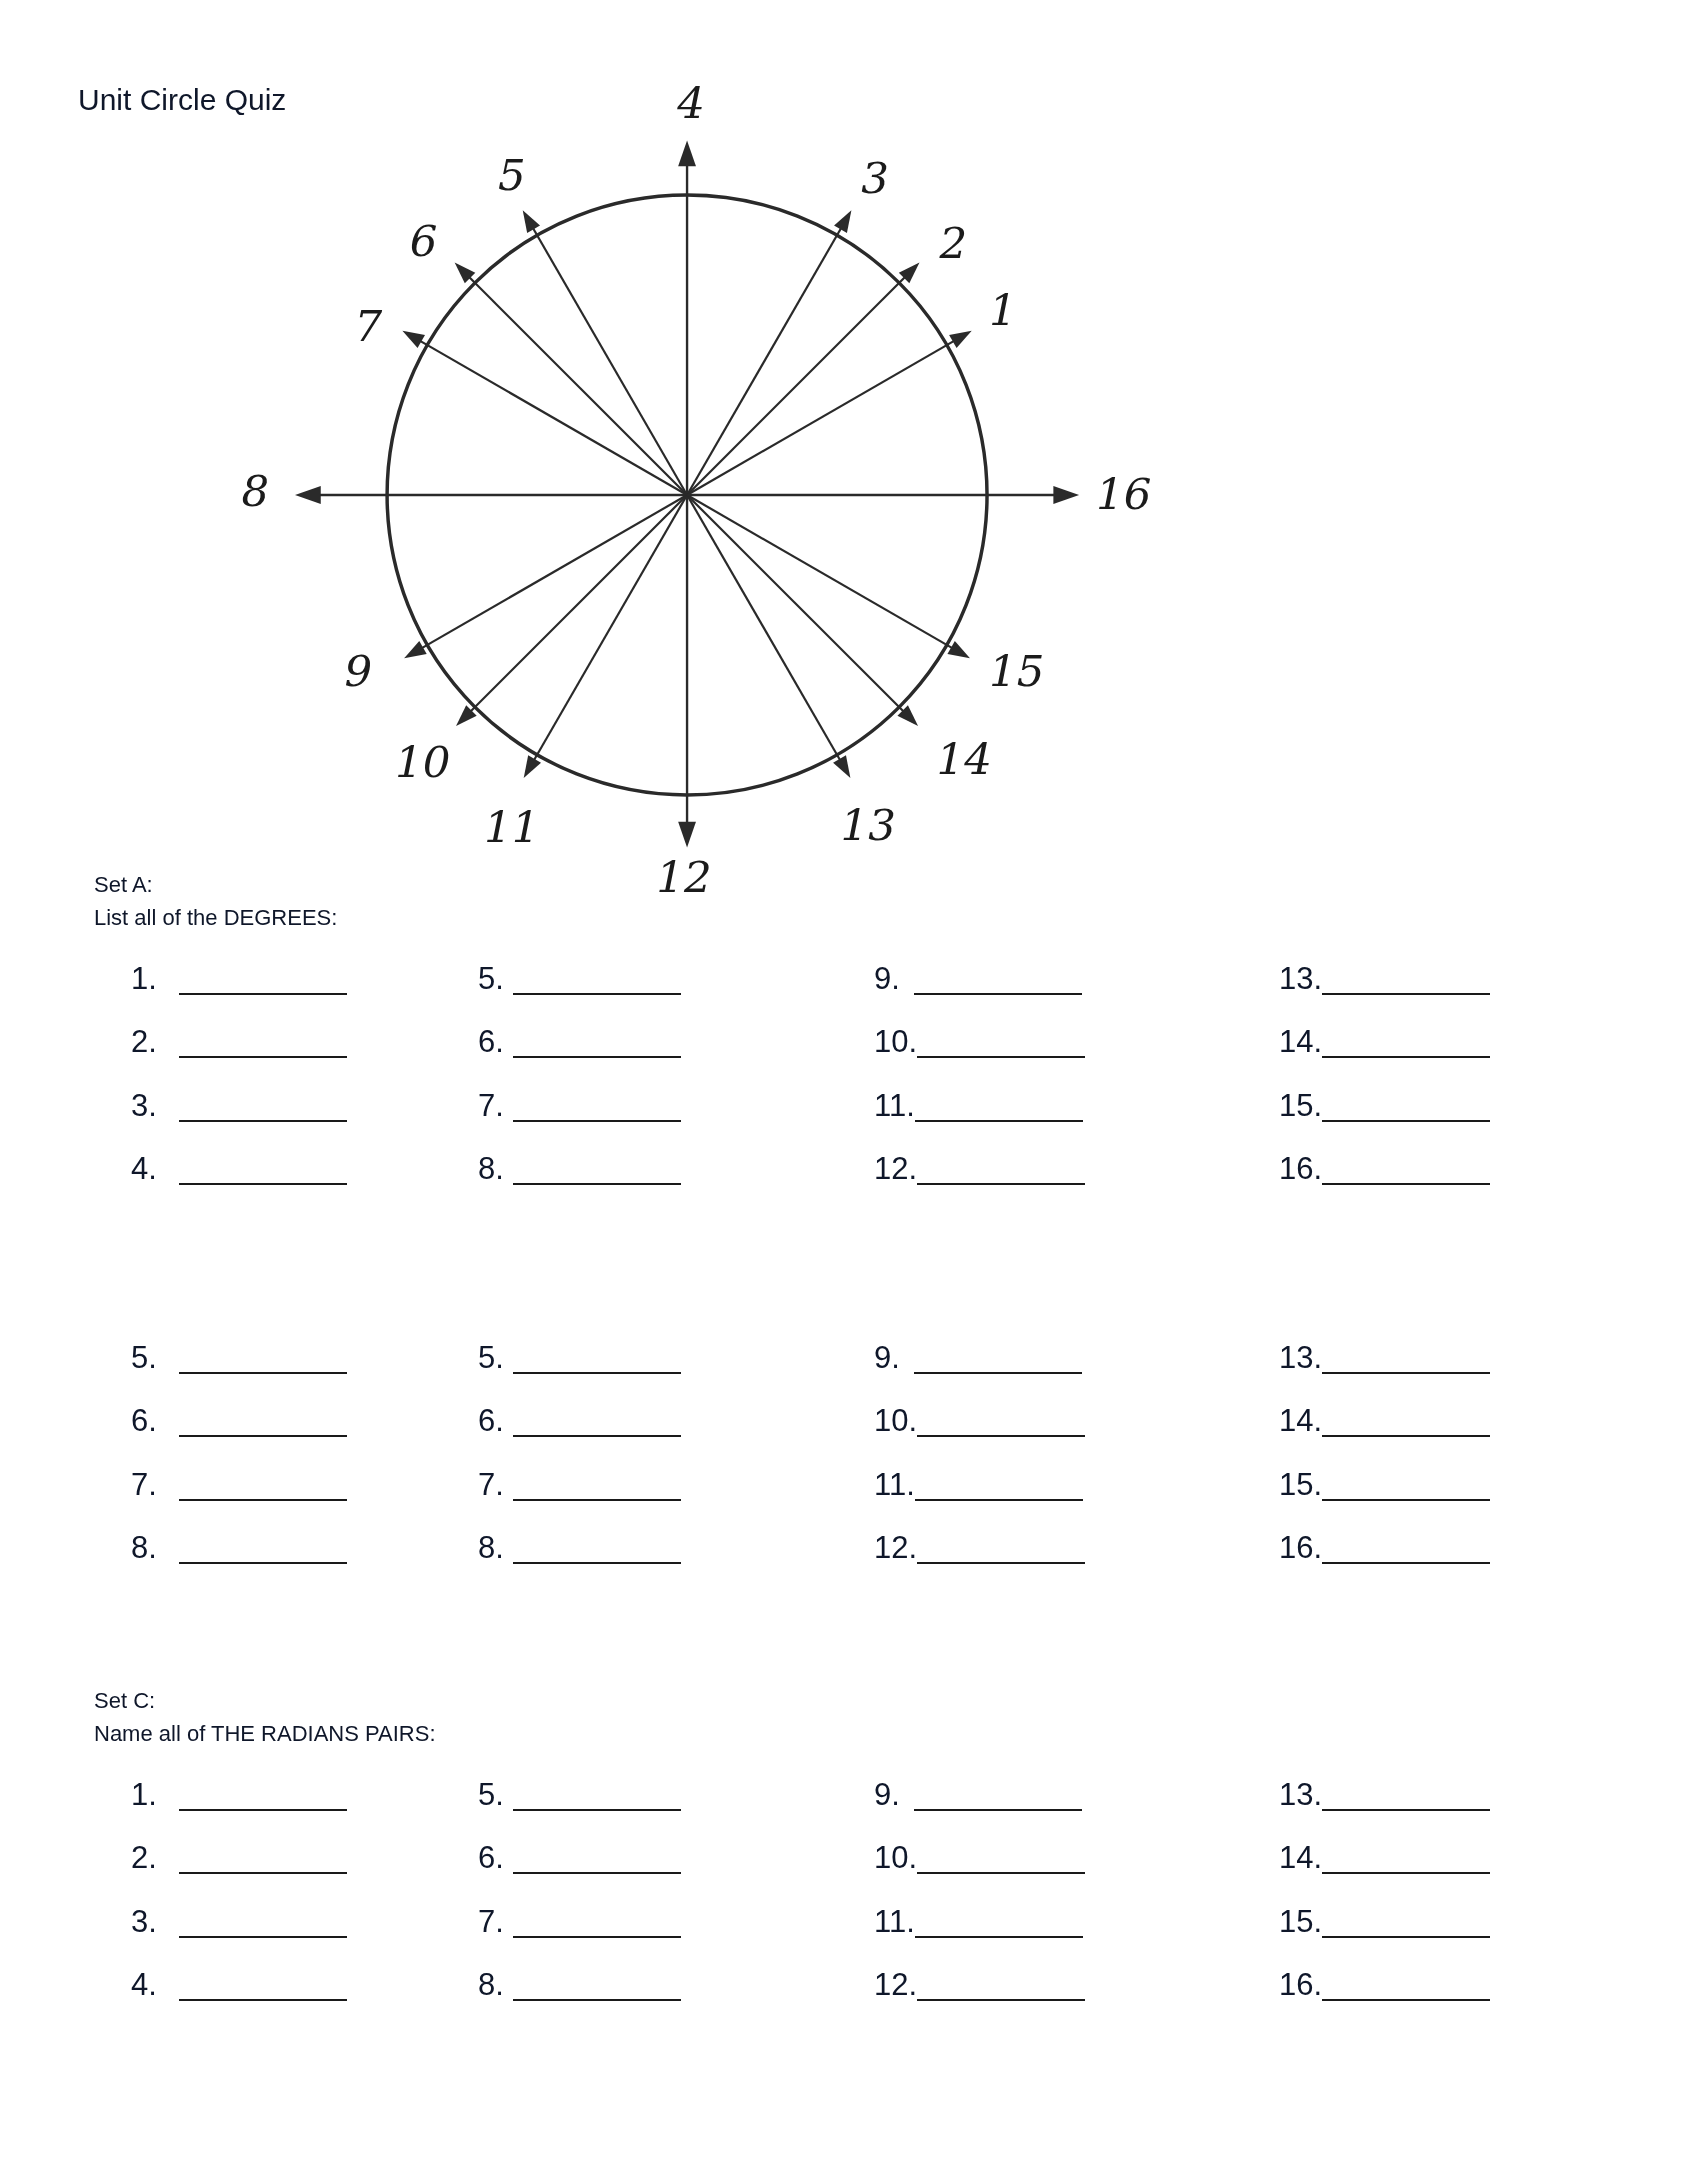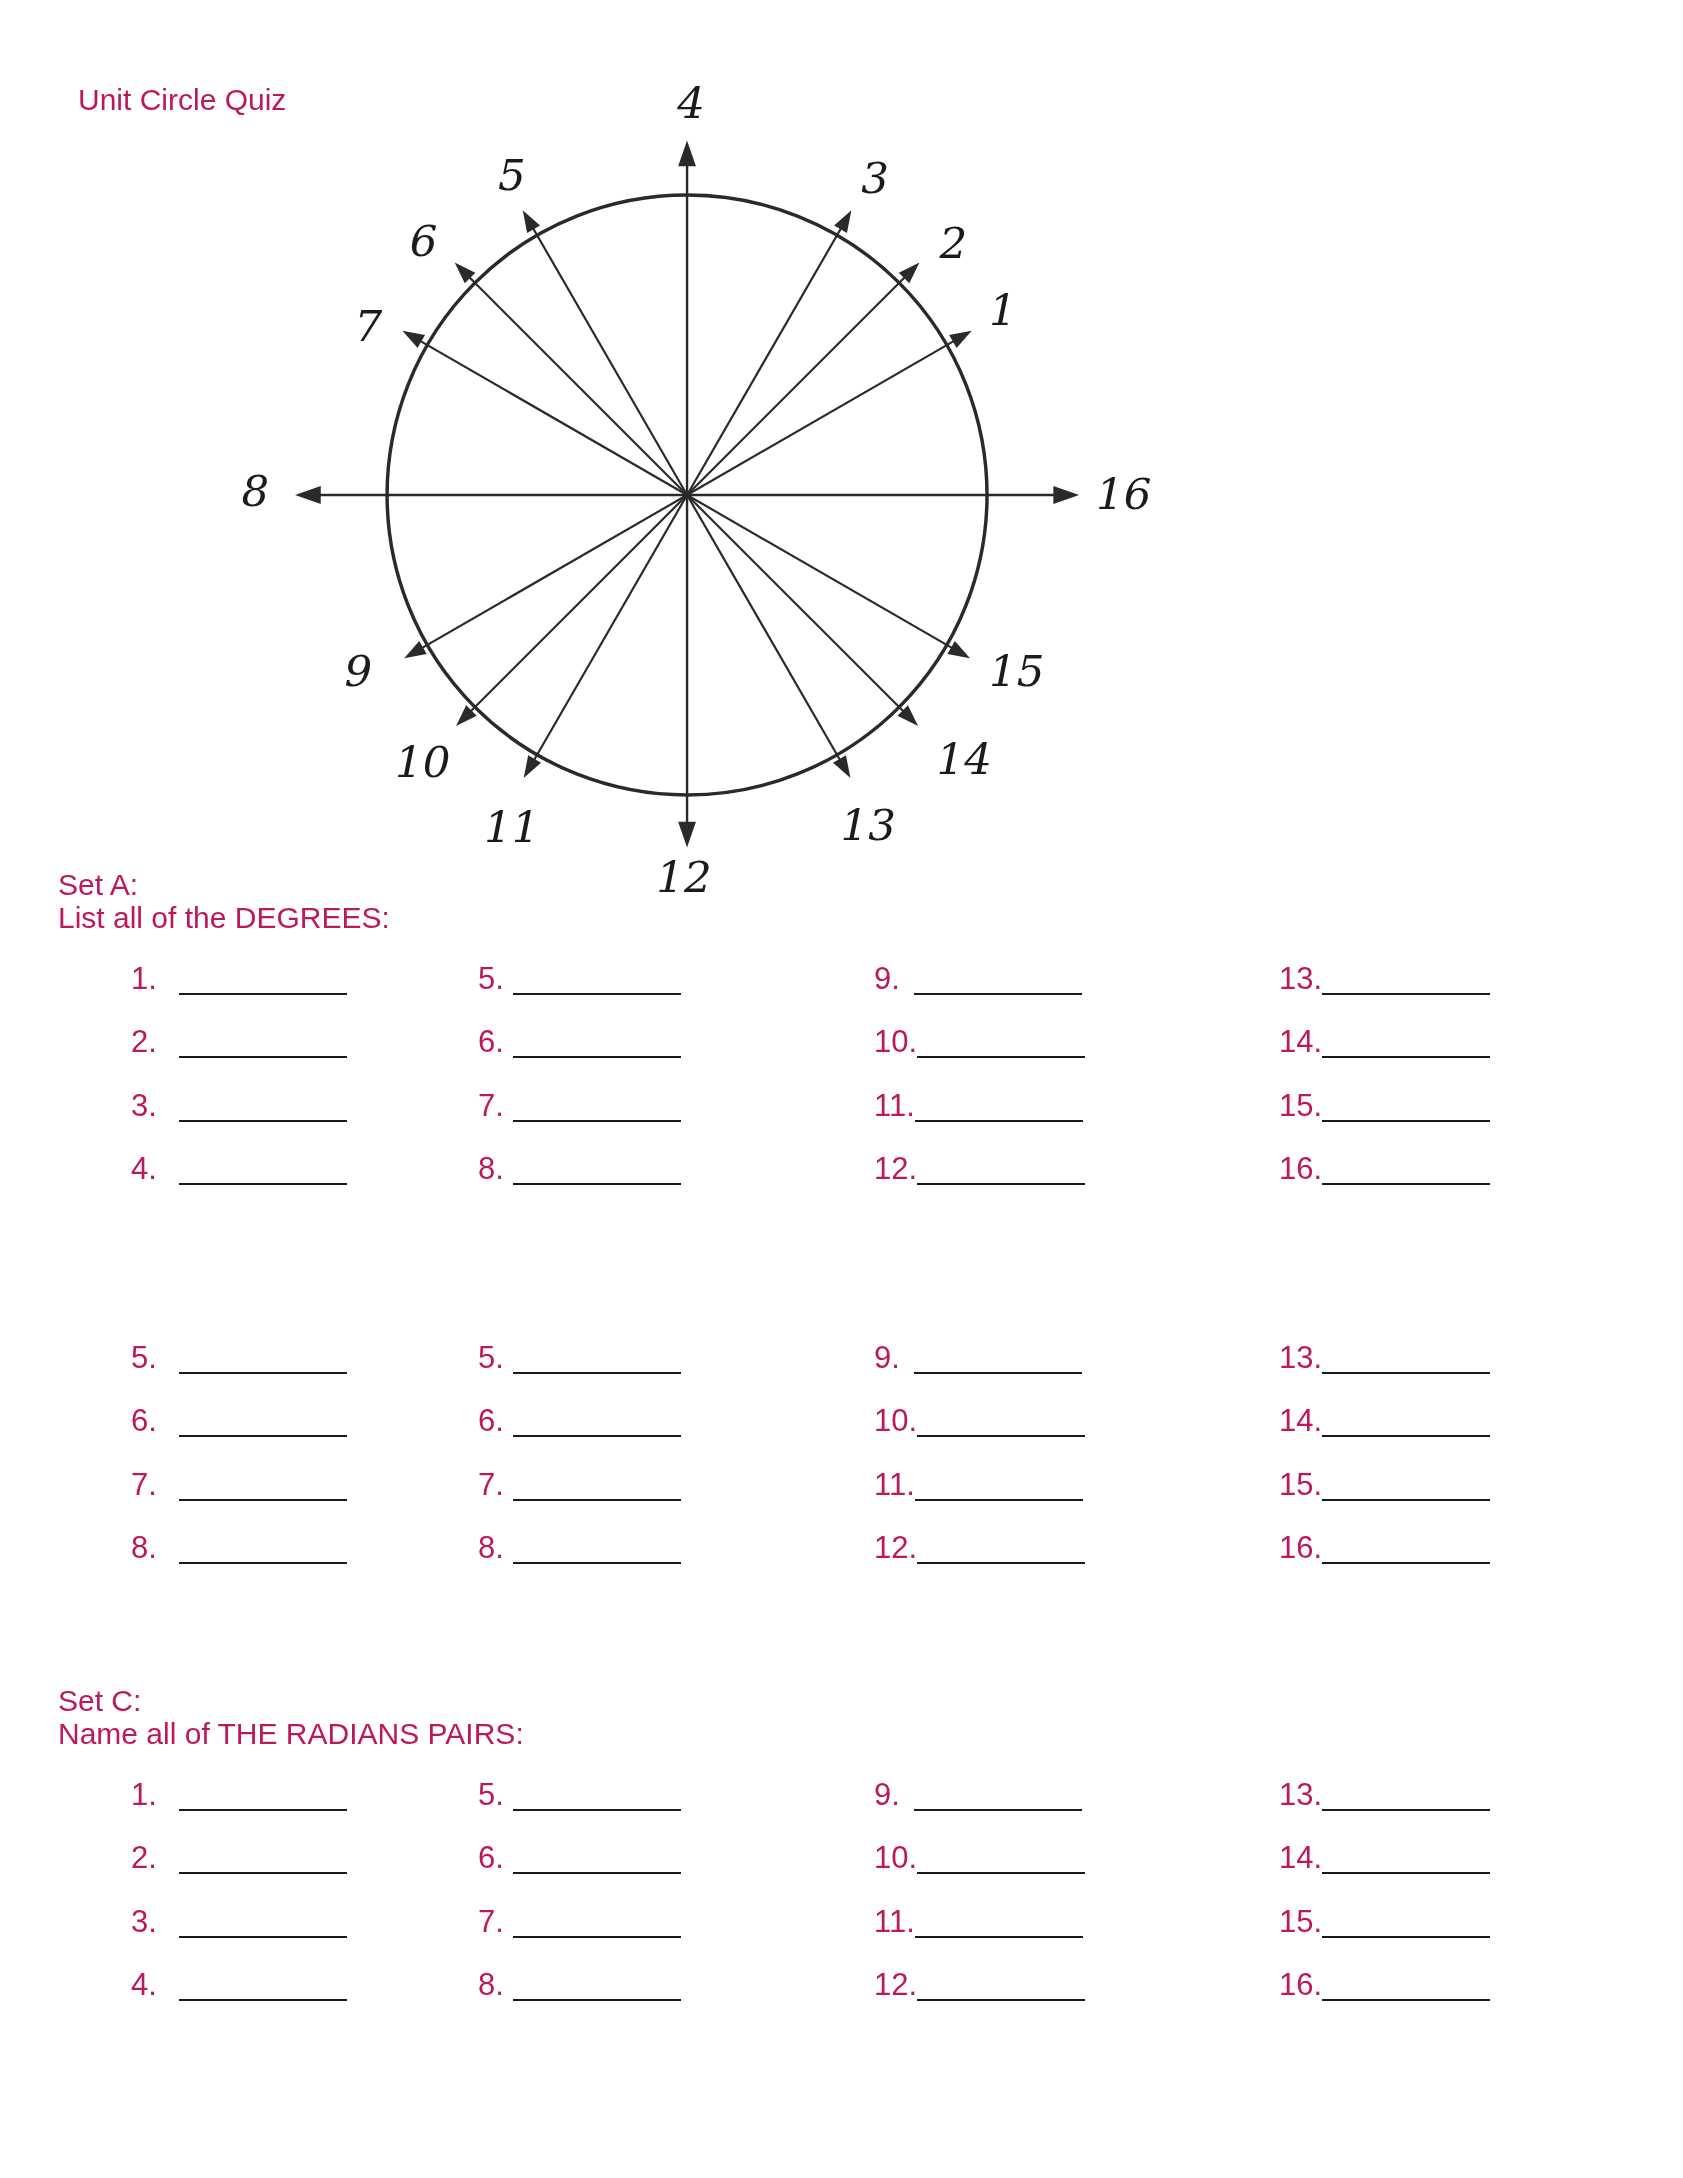--- a/index.html
+++ b/index.html
@@ -2,21 +2,21 @@
 <html><head>
 <meta charset="utf-8">
 <style>
   html,body{margin:0;padding:0;background:#888;}
   .page{
     position:relative;
     width:1683px;height:2178px;
     background:#ffffff;
     overflow:hidden;
     font-family:"Liberation Sans",sans-serif;
-    color:#be185d;
+    color:#0f172a;
   }
   .doc-title{
     position:absolute;left:78px;top:83px;
     font-size:30px;line-height:33px;
   }
   .name-field{
     position:absolute;left:973px;top:87px;
     font-size:30px;line-height:36px;white-space:nowrap;
   }
   .name-line{
@@ -31,22 +31,22 @@
   #diagram text.hand{
     font-family:"DejaVu Serif",serif;
     font-style:italic;
     font-size:44px;
     fill:#1b1b1b;
   }
   .set-section{
     position:absolute;left:0;width:1683px;height:356px;
   }
   .set-title,.set-instruction{
-    margin:0 0 0 58px;
-    font-size:30px;line-height:33px;
+    margin:0 0 0 94px;
+    font-size:22px;line-height:33px;
   }
   .set-instruction .bold{font-weight:normal;}
   .cell{
     position:absolute;height:36px;white-space:nowrap;
   }
   .cell-num{
     display:inline-block;
     font-size:31px;line-height:36px;
     vertical-align:bottom;
   }

